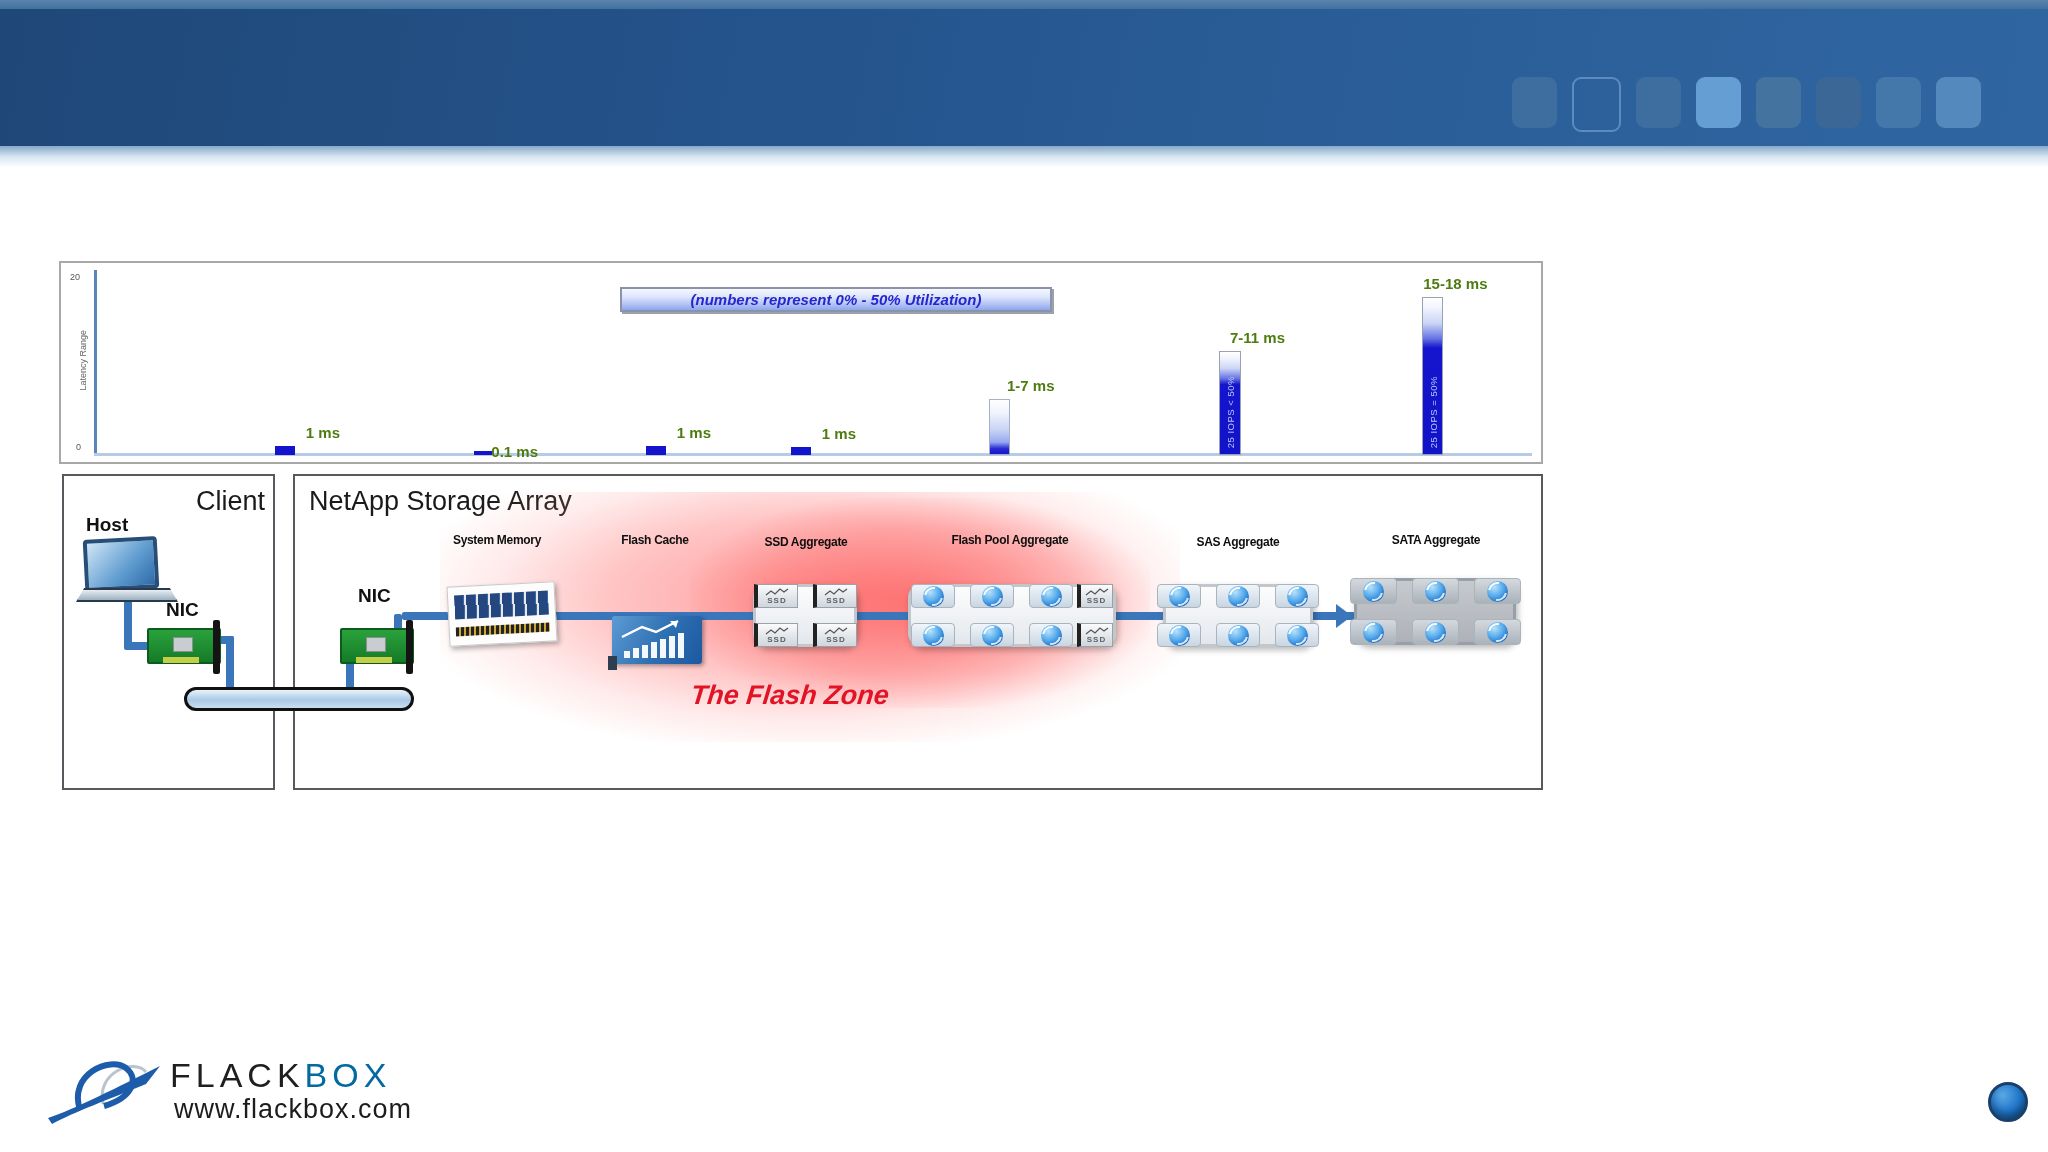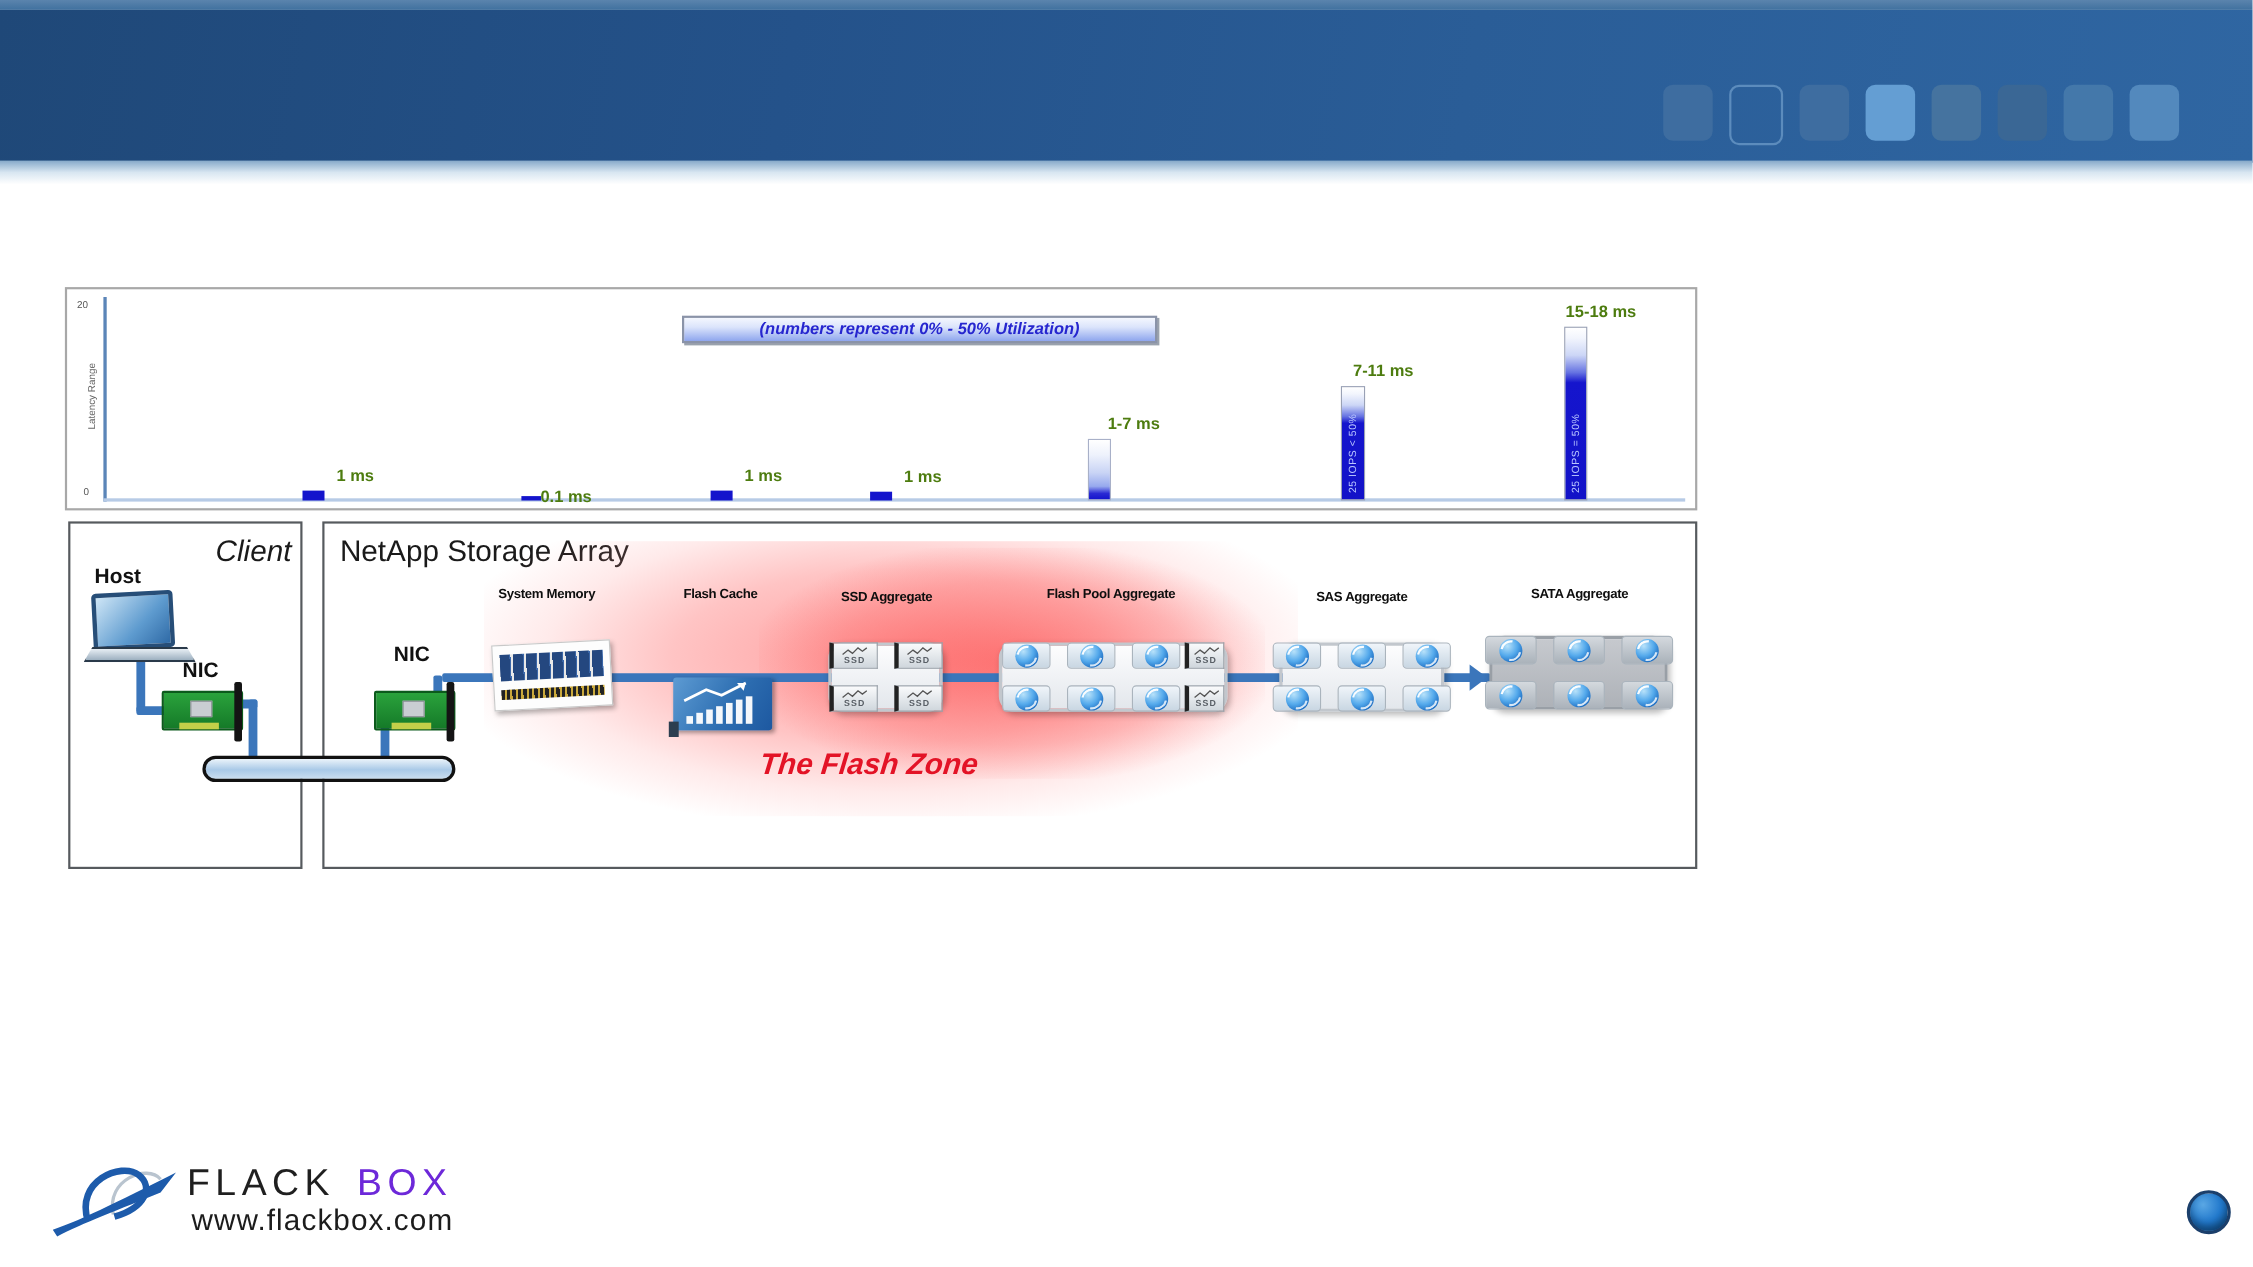--- a/index.html
+++ b/index.html
@@ -103,21 +103,21 @@
             background:linear-gradient(180deg,#fafbfc,#cfd6dc);
             display:flex;flex-direction:column;align-items:center;justify-content:center;gap:1px;}
   .ssd-grid.narrow .ssd-tile{width:36px;}
   .ssd-tile .sq{width:24px;height:8px;}
   .ssd-txt{font-size:8px;font-weight:bold;color:#5a6067;letter-spacing:1px;line-height:8px;}
   .flash-zone{position:absolute;left:660px;top:680px;width:260px;text-align:center;
               font-size:27px;font-weight:bold;font-style:italic;color:#e31326;transform:skewX(-6deg);}
   
   .logo{position:absolute;left:48px;top:1050px;width:420px;height:80px;}
   .logo-text{position:absolute;left:122px;top:6px;font-size:34px;letter-spacing:5px;color:#1f1f1f;}
-  .logo-text .accent{color:#6d28d9;margin-left:20px;}
+  .logo-text .accent{color:#0369a1;}
   .logo-web{position:absolute;left:126px;top:44px;font-size:27px;color:#1c1c1c;letter-spacing:1px;}
   .nav-dot{position:absolute;left:1988px;top:1082px;width:40px;height:40px;border-radius:50%;
            background:radial-gradient(circle at 35% 30%,#5aa7e4,#2279cc 50%,#115a9e 85%);
            border:3px solid #1b3f6b;box-sizing:border-box;box-shadow:inset 0 -5px 7px rgba(0,0,0,.3);}
 </style>
 </head>
 <body>
 
 <div class="slide">
 
@@ -158,21 +158,21 @@
       </div>
       <div class="bar-label" style="left: 1175px; top: 329px;">7-11 ms</div>
       <div class="bar gradient-tall" style="left: 1422px; width: 21px; height: 158px; top: 297px;">
         <span class="bar-inner">25 IOPS = 50%</span>
       </div>
       <div class="bar-label" style="left: 1377.5px; top: 275px;">15-18 ms</div>
     </div>
 
   <div class="panel-box" style="left:62px;top:474px;width:213px;height:316px;"></div>
   <div class="panel-box" style="left:293px;top:474px;width:1250px;height:316px;"></div>
-  <div class="panel-title" style="left:150px;top:486px;width:115px;text-align:right;font-style:italic;">Client</div>
+  <div class="panel-title" style="left:150px;top:486px;width:115px;text-align:right;">Client</div>
   <div class="panel-title" style="left:309px;top:486px;">NetApp Storage Array</div>
 
   <div class="glow" style="left:440px;top:492px;width:740px;height:250px;
        background:radial-gradient(ellipse at 50% 42%,rgba(255,60,60,.50) 0%,rgba(255,100,100,.38) 38%,rgba(255,150,150,.20) 60%,rgba(255,200,200,0) 78%);"></div>
   <div class="glow" style="left:690px;top:498px;width:460px;height:210px;
        background:radial-gradient(ellipse,rgba(252,45,45,.48) 0%,rgba(252,80,80,.28) 50%,rgba(255,120,120,0) 75%);"></div>
 
   <div class="conn" style="left:124px;top:596px;width:8px;height:52px;"></div>
   <div class="conn" style="left:124px;top:642px;width:30px;height:8px;"></div>
   <div class="conn" style="left:216px;top:636px;width:18px;height:8px;"></div>

